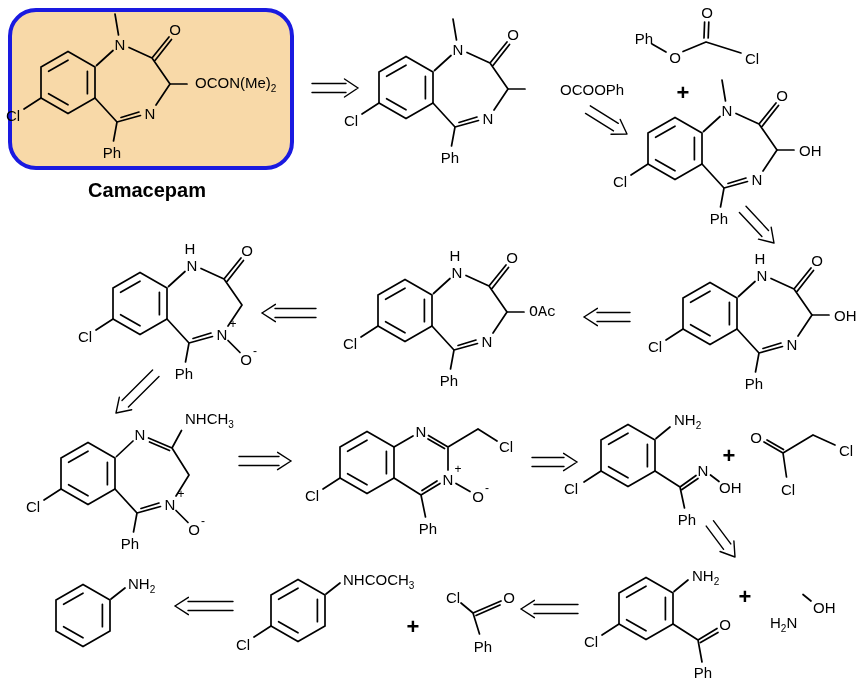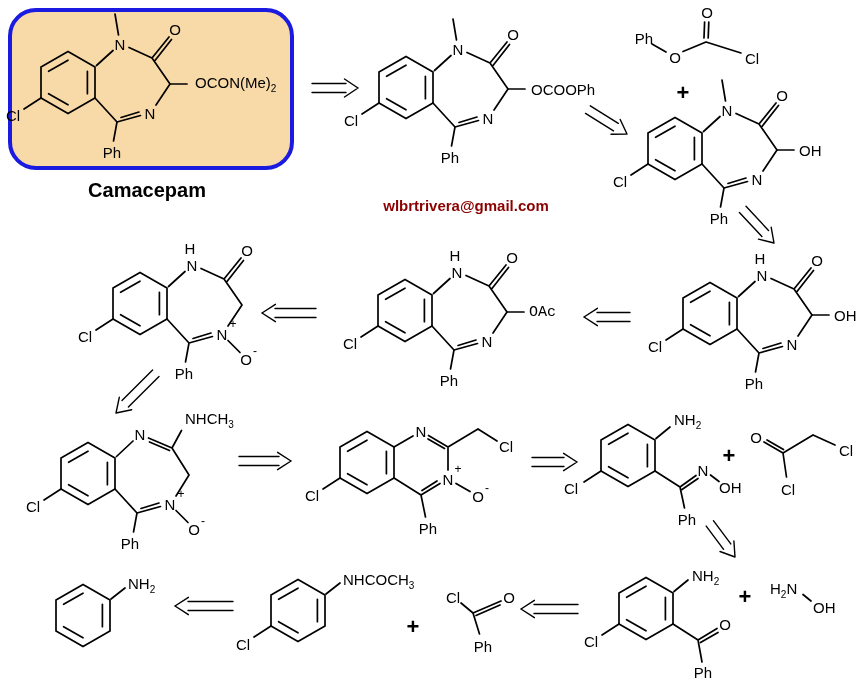--- a/index.html
+++ b/index.html
@@ -156,21 +156,21 @@
 
   <div id="labels-layer">
       <div class="lbl" style="left: 120px; top: 44px;"><span>N</span></div>
       <div class="lbl" style="left: 175px; top: 29px;"><span>O</span></div>
       <div class="lbl start" style="left: 195px; top: 84px;"><span>OCON(Me)</span><span class="sub">2</span></div>
       <div class="lbl" style="left: 150px; top: 113px;"><span>N</span></div>
       <div class="lbl" style="left: 112px; top: 152px;"><span>Ph</span></div>
       <div class="lbl" style="left: 13px; top: 115px;"><span>Cl</span></div>
       <div class="lbl" style="left: 458px; top: 49px;"><span>N</span></div>
       <div class="lbl" style="left: 513px; top: 34px;"><span>O</span></div>
-      <div class="lbl start" style="left: 531px; top: 89px; text-align: right;"><span>OCOOPh</span></div>
+      <div class="lbl start" style="left: 560px; top: 89px; text-align: right;"><span>OCOOPh</span></div>
       <div class="lbl" style="left: 488px; top: 118px;"><span>N</span></div>
       <div class="lbl" style="left: 450px; top: 157px;"><span>Ph</span></div>
       <div class="lbl" style="left: 351px; top: 120px;"><span>Cl</span></div>
       <div class="lbl" style="left: 644px; top: 38px;"><span>Ph</span></div>
       <div class="lbl" style="left: 675px; top: 57px;"><span>O</span></div>
       <div class="lbl" style="left: 707px; top: 12px;"><span>O</span></div>
       <div class="lbl" style="left: 752px; top: 58px;"><span>Cl</span></div>
       <div class="lbl" style="left: 683px; top: 93px; font-size: 22px; font-weight: bold;"><span>+</span></div>
       <div class="lbl" style="left: 727px; top: 110px;"><span>N</span></div>
       <div class="lbl" style="left: 782px; top: 95px;"><span>O</span></div>
@@ -231,21 +231,20 @@
       <div class="lbl" style="left: 243px; top: 644px;"><span>Cl</span></div>
       <div class="lbl" style="left: 413px; top: 627px; font-size: 22px; font-weight: bold;"><span>+</span></div>
       <div class="lbl" style="left: 453px; top: 597px;"><span>Cl</span></div>
       <div class="lbl" style="left: 509px; top: 597px;"><span>O</span></div>
       <div class="lbl" style="left: 483px; top: 646px;"><span>Ph</span></div>
       <div class="lbl start" style="left: 692px; top: 577px;"><span>NH</span><span class="sub">2</span></div>
       <div class="lbl" style="left: 725px; top: 624px;"><span>O</span></div>
       <div class="lbl" style="left: 703px; top: 672px;"><span>Ph</span></div>
       <div class="lbl" style="left: 591px; top: 641px;"><span>Cl</span></div>
       <div class="lbl" style="left: 745px; top: 597px; font-size: 22px; font-weight: bold;"><span>+</span></div>
-      <div class="lbl start" style="left: 770px; top: 590px;"><span>H</span><span class="sub">2</span><span>N</span></div>
+      <div class="lbl start" style="left: 770px; top: 624px;"><span>H</span><span class="sub">2</span><span>N</span></div>
       <div class="lbl start" style="left: 813px; top: 607px;"><span>OH</span></div>
     </div>
 
   <div id="box-caption" class="caption">Camacepam</div>
 
-  <div id="email-watermark" class="caption">wlbrtrivera@gmail.com</div>
 
 </div>
 
 </body></html>

